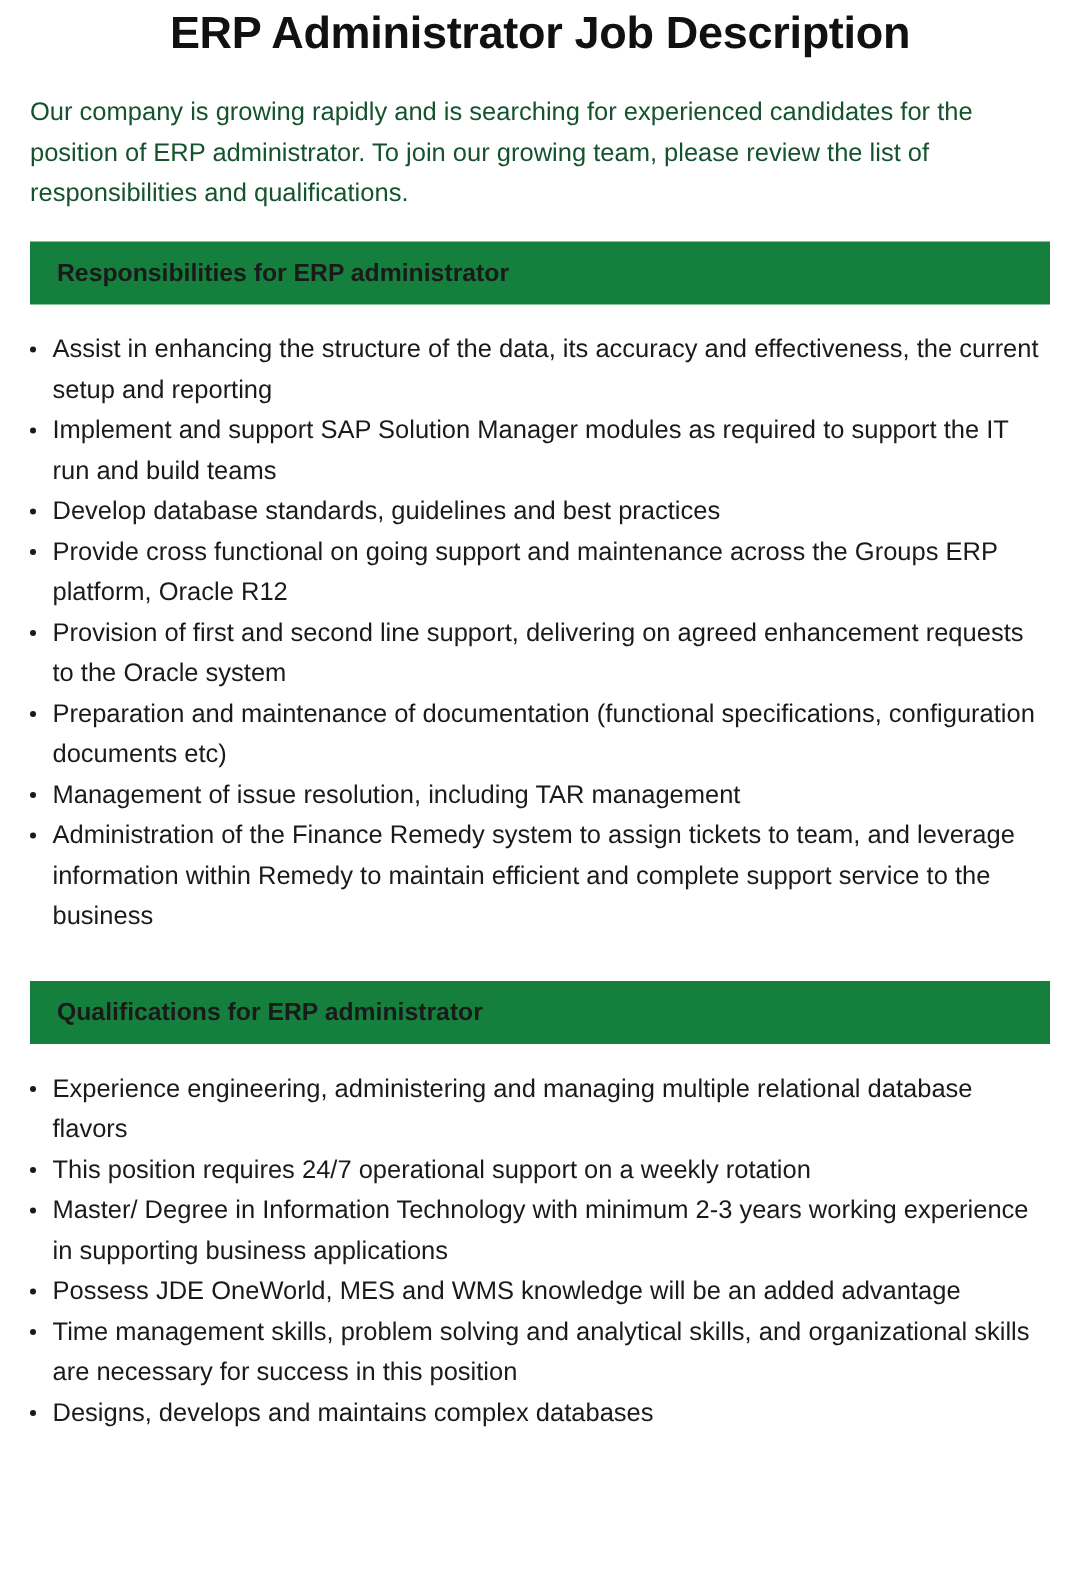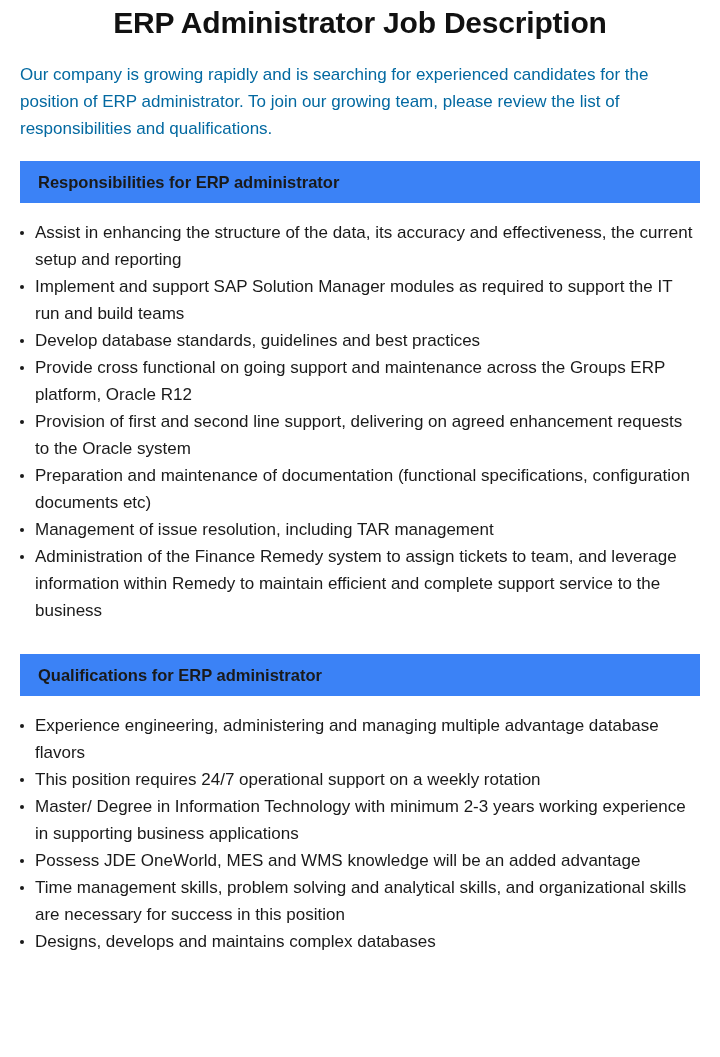--- a/index.html
+++ b/index.html
@@ -33,26 +33,26 @@
     letter-spacing: -0.2px;
     color: #111111;
   }
 
   
   .intro {
     margin: 19px 0 0 0;
     padding: 0 22px 0 20px;
     font-size: 17px;
     line-height: 27px;
-    color: #0369a1;
+    color: #14532d;
   }
 
   
   .section-band {
-    background: #3b82f6;
+    background: #15803d;
     margin: 19px 20px 0 20px;
     padding: 11px 0 11px 18px;
     height: 42px;
   }
   .section-band-title {
     font-size: 16.5px;
     line-height: 20px;
     font-weight: 700;
     color: #1a1a1a;
   }
@@ -108,21 +108,21 @@
       <li>Administration of the Finance Remedy system to assign tickets to team, and leverage information within Remedy to maintain efficient and complete support service to the business</li>
     </ul>
 
   <div class="section-gap"></div>
 
   <div class="section-band">
     <div class="section-band-title">Qualifications for ERP administrator</div>
   </div>
 
   <ul class="bullets" id="list-1">
-      <li>Experience engineering, administering and managing multiple advantage database flavors</li>
+      <li>Experience engineering, administering and managing multiple relational database flavors</li>
       <li>This position requires 24/7 operational support on a weekly rotation</li>
       <li>Master/ Degree in Information Technology with minimum 2-3 years working experience in supporting business applications</li>
       <li>Possess JDE OneWorld, MES and WMS knowledge will be an added advantage</li>
       <li>Time management skills, problem solving and analytical skills, and organizational skills are necessary for success in this position</li>
       <li>Designs, develops and maintains complex databases</li>
     </ul>
 
 </div>
 
 </body></html>

